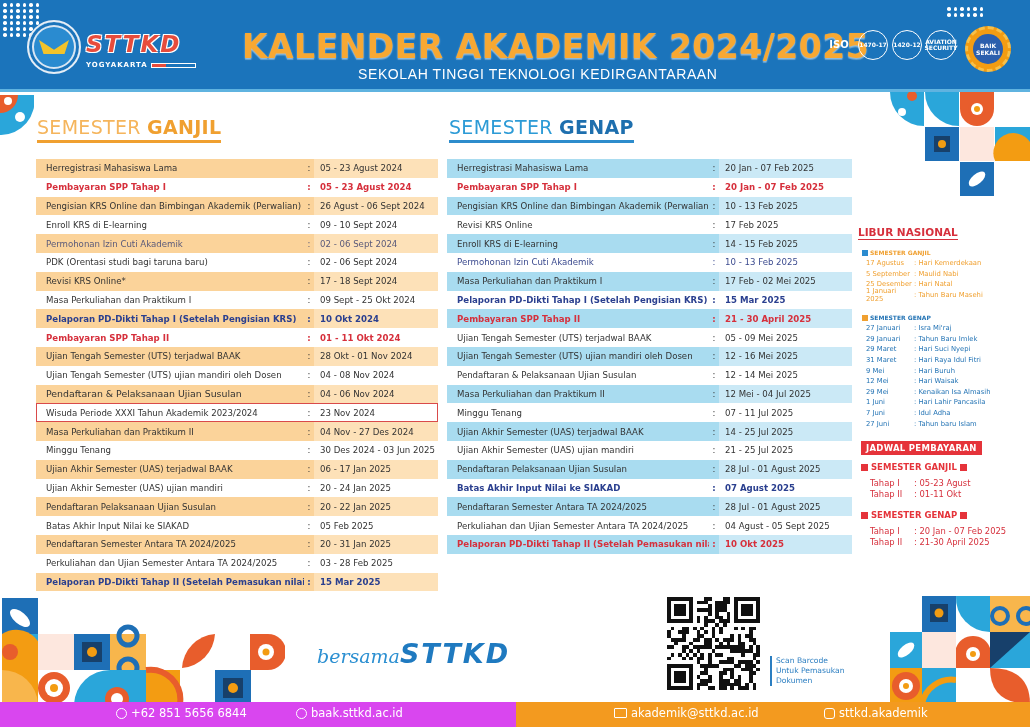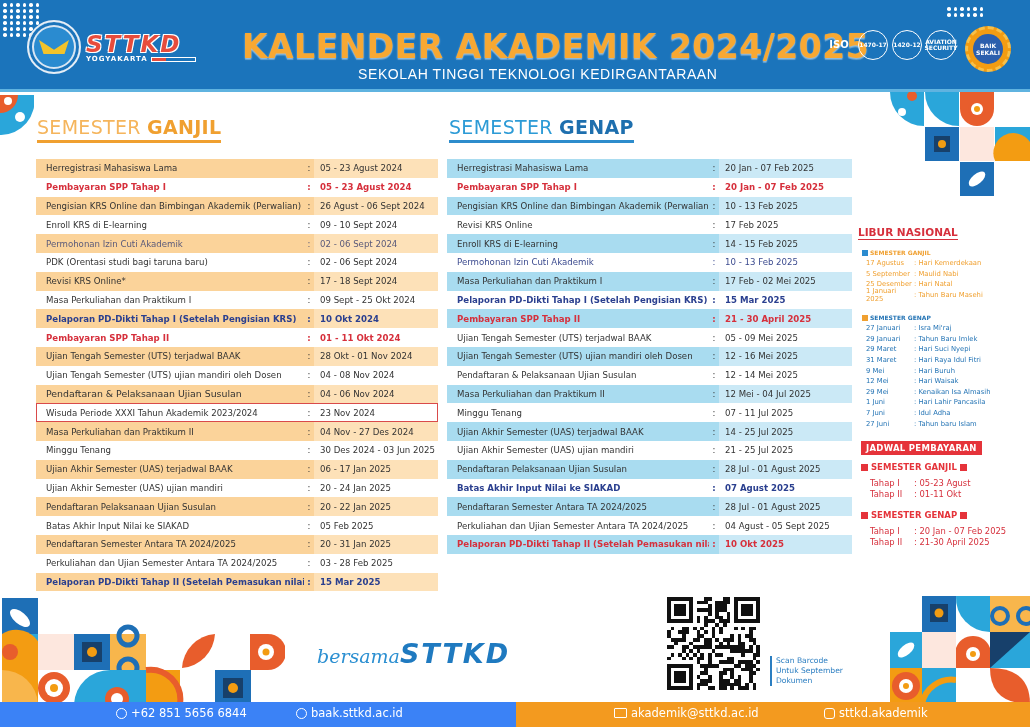--- a/index.html
+++ b/index.html
@@ -7,21 +7,21 @@
   body { position: relative; font-family: "DejaVu Sans", "Liberation Sans", sans-serif; color: #333; }
 
   
   .header { position: absolute; left: 0; top: 0; width: 1030px; height: 92px; background: #1b74bb; border-bottom: 3px solid #5fb3e0; }
   .dots { position: absolute; display: grid; grid-template-columns: repeat(6, 4px); gap: 2.5px; }
   .dots span { width: 3.5px; height: 3.5px; background: #fff; border-radius: 50%; display: block; }
   .emblem { position: absolute; left: 27px; top: 20px; width: 54px; height: 54px; border-radius: 50%; background: #2a8bd0; border: 2px solid #e6eef6; box-shadow: inset 0 0 0 3px #1b74bb, inset 0 0 0 5px #d8e6f3; display: flex; align-items: center; justify-content: center; }
   .emblem .wing { width: 30px; height: 14px; background: #f3c32a; clip-path: polygon(0 0, 50% 70%, 100% 0, 85% 100%, 15% 100%); }
   .sttkd-logo { position: absolute; left: 86px; top: 33px; }
   .sttkd-logo .word { font-family: "DejaVu Sans", sans-serif; font-weight: bold; font-style: italic; font-size: 23px; color: #e74c3c; letter-spacing: 2px; text-shadow: 1px 1px 0 #fff, -1px -1px 0 #fff, 1px -1px 0 #fff, -1px 1px 0 #fff; line-height: 22px; }
-  .sttkd-logo .sub { display: flex; align-items: center; gap: 3px; margin-top: 0; }
+  .sttkd-logo .sub { display: flex; align-items: center; gap: 3px; margin-top: 6px; }
   .sttkd-logo .sub span { font-size: 7px; color: #fff; font-weight: bold; letter-spacing: 1px; }
   .sttkd-logo .bar { width: 45px; height: 5px; border: 1px solid #fff; position: relative; }
   .sttkd-logo .bar::before { content: ""; position: absolute; left: 0; top: 0; width: 14px; height: 100%; background: #e74c3c; }
   .title-main { position: absolute; left: 242px; top: 27px; font-family: "DejaVu Sans", sans-serif; font-weight: bold; font-size: 33px; color: #f7a833; letter-spacing: 0.5px; text-shadow: 0 2px 0 #fff3, 0 1px 2px #fff8; }
   .title-sub { position: absolute; left: 358px; top: 66px; font-family: "Liberation Sans", sans-serif; font-size: 14px; color: #fff; letter-spacing: 0.6px; }
   .badges { position: absolute; left: 824px; top: 30px; display: flex; gap: 4px; align-items: center; }
   .badge { width: 30px; height: 30px; border-radius: 50%; border: 1.5px solid #fff; color: #fff; font-size: 6px; display: flex; align-items: center; justify-content: center; font-weight: bold; text-align: center; line-height: 6px; }
   .badge.iso { border: none; font-size: 10px; }
   .accred { position: absolute; left: 965px; top: 26px; width: 46px; height: 46px; border-radius: 50%; background: #f39c12; border: 3px dashed #f8c048; display: flex; align-items: center; justify-content: center; }
   .accred div { width: 30px; height: 30px; border-radius: 50%; background: #2b5fad; color: #fff; font-size: 6px; font-weight: bold; text-align: center; line-height: 7px; display: flex; align-items: center; justify-content: center; }
@@ -83,21 +83,21 @@
   
   .slogan { position: absolute; left: 317px; top: 642px; }
   .slogan .line1 { font-family: "Liberation Sans", sans-serif; font-size: 23px; color: #1f7ac0; letter-spacing: -0.5px; }
   .slogan .line2 { display: flex; align-items: baseline; margin-top: -4px; }
   .slogan .script { font-family: "DejaVu Serif", serif; font-style: italic; font-size: 19px; color: #2b8fd1; }
   .slogan .brand { font-family: "DejaVu Sans", sans-serif; font-weight: bold; font-style: italic; font-size: 27px; color: #1f7ac0; letter-spacing: 2px; }
   .qr { position: absolute; left: 667px; top: 597px; width: 93px; height: 93px; background: #fff; }
   .scan-text { position: absolute; left: 770px; top: 656px; border-left: 2px solid #2b7ec1; padding-left: 4px; font-size: 7.6px; color: #2b7ec1; line-height: 10px; }
 
   .bottom-bar { position: absolute; left: 0; top: 702px; width: 1030px; height: 25px; display: flex; }
-  .bb-blue { width: 516px; background: #3b82f6; position: relative; }
+  .bb-blue { width: 516px; background: #d946ef; position: relative; }
   .bb-orange { flex: 1; background: #f39a1f; position: relative; }
   .contact { position: absolute; top: 4px; color: #fff; font-size: 11.5px; display: flex; align-items: center; gap: 4px; font-family: "DejaVu Sans", sans-serif; }
   .contact .ic { width: 11px; height: 11px; border: 1.3px solid #fff; border-radius: 50%; display: inline-block; }
   .contact .ic.mail { border-radius: 1px; width: 13px; height: 10px; position: relative; }
   .contact .ic.insta { border-radius: 3px; }
 </style>
 </head>
 <body>
 
 <div class="header">
@@ -830,21 +830,21 @@
     <rect x="2" y="2" width="3" height="3" fill="#111"></rect>
     <rect x="18" y="0" width="7" height="7" fill="#111"></rect>
     <rect x="19" y="1" width="5" height="5" fill="#fff"></rect>
     <rect x="20" y="2" width="3" height="3" fill="#111"></rect>
     <rect x="0" y="18" width="7" height="7" fill="#111"></rect>
     <rect x="1" y="19" width="5" height="5" fill="#fff"></rect>
     <rect x="2" y="20" width="3" height="3" fill="#111"></rect>
   </svg>
 <div class="scan-text">
   <div>Scan Barcode</div>
-  <div>Untuk September</div>
+  <div>Untuk Pemasukan</div>
   <div>Dokumen</div>
 </div>
 
 <div class="bottom-bar">
   <div class="bb-blue">
     <div class="contact" style="left:116px;">
       <span class="ic"></span>
       <span>+62 851 5656 6844</span>
     </div>
     <div class="contact" style="left:296px;">

